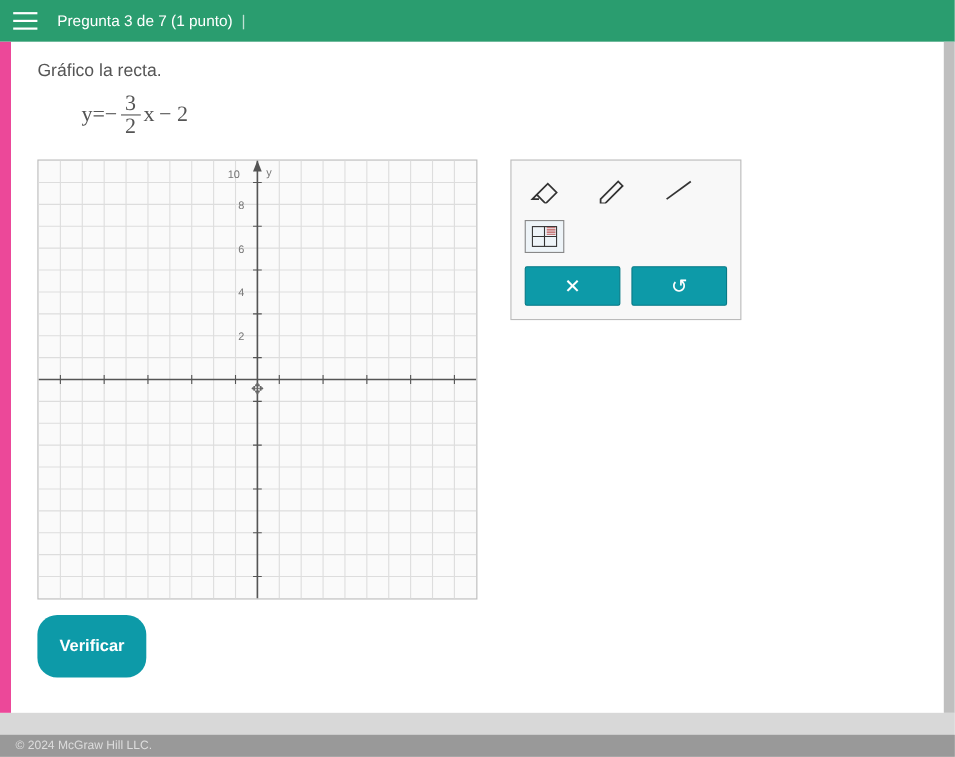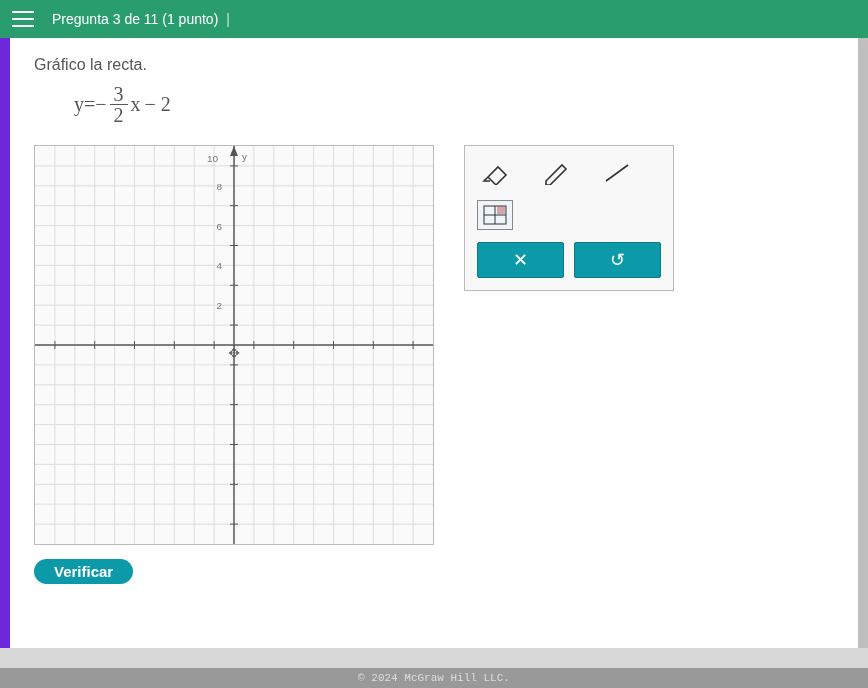--- a/index.html
+++ b/index.html
@@ -2,51 +2,51 @@
 <html><head>
 <meta charset="utf-8">
 <style>
 * { box-sizing: border-box; margin: 0; padding: 0; }
 body { font-family: Arial, sans-serif; background: #d8d8d8; width: 868px; height: 688px; overflow: hidden; }
 .topbar { background: #2a9d6f; color: #fff; height: 38px; display: flex; align-items: center; padding: 0 12px; font-size: 14px; }
 .menu-icon { width: 22px; height: 16px; margin-right: 18px; display: flex; flex-direction: column; justify-content: space-between; }
 .menu-icon span { display: block; height: 2px; background: #fff; width: 100%; }
 .topbar-text { font-weight: 500; }
 .divider { margin: 0 8px; opacity: .7; }
-.content-wrap { background: #fff; margin: 0 0 0 0; padding: 18px 24px 10px 24px; border-left: 10px solid #6d28d9; border-right: 10px solid #bfbfbf; min-height: 610px; position: relative; }
+.content-wrap { background: #fff; margin: 0 0 0 0; padding: 18px 24px 10px 24px; border-left: 10px solid #ec4899; border-right: 10px solid #bfbfbf; min-height: 610px; position: relative; }
 .prompt { color: #555; font-size: 16px; margin-bottom: 10px; }
 .equation { font-family: 'Times New Roman', serif; font-size: 20px; color: #555; margin: 8px 0 20px 40px; display: flex; align-items: center; }
 .frac { display: inline-flex; flex-direction: column; align-items: center; margin: 0 3px; line-height: 1; }
 .frac .num { border-bottom: 1px solid #555; padding: 0 4px; }
 .frac .den { padding: 0 4px; }
 .work-area { display: flex; gap: 30px; align-items: flex-start; }
 .graph-panel { border: 1px solid #bbb; width: 400px; height: 400px; position: relative; background: #fafafa; }
 .graph-panel svg { width: 100%; height: 100%; }
 .tool-panel { border: 1px solid #bbb; background: #f8f8f8; width: 210px; padding: 12px; }
 .tool-row { display: flex; gap: 20px; margin-bottom: 12px; align-items: center; }
 .tool-icon { width: 40px; height: 30px; display: flex; align-items: center; justify-content: center; cursor: pointer; }
 .tool-icon svg { stroke: #333; fill: none; }
 .fill-btn { width: 36px; height: 30px; border: 1px solid #888; background: #eef4f8; display: flex; align-items: center; justify-content: center; cursor: pointer; }
 .action-row { display: flex; gap: 10px; margin-top: 8px; }
 .action-btn { flex: 1; height: 36px; background: #0d9aa8; border: 1px solid #077a86; color: #fff; display: flex; align-items: center; justify-content: center; cursor: pointer; border-radius: 2px; font-size: 18px; }
-.verify-btn { background: #0d9aa8; color: #fff; border: none; border-radius: 18px; padding: 4px 20px; font-size: 15px; font-weight: 600; cursor: pointer; margin-top: 14px; }
-.footer { position: absolute; bottom: 0; right: 0; left: 0; background: #999; color: #ddd; font-size: 11px; text-align: center; padding: 4px 14px; font-family: Liberation Mono, monospace; }
+.verify-btn { background: #0d9aa8; color: #fff; border: none; border-radius: 18px; padding: 20px 20px; font-size: 15px; font-weight: 600; cursor: pointer; margin-top: 14px; }
+.footer { position: absolute; bottom: 0; right: 0; left: 0; background: #999; color: #ddd; font-size: 11px; text-align: left; padding: 4px 14px; }
 .axis-label { font-size: 10px; fill: #777; font-family: Arial; }
 .crosshair { position: absolute; left: 50%; top: 52%; transform: translate(-50%,-50%); font-size: 14px; color: #666; pointer-events: none; }
 </style>
 </head>
 <body>
 
 <div class="topbar">
   <div class="menu-icon">
       <span></span>
       <span></span>
       <span></span>
     </div>
-  <span class="topbar-text">Pregunta 3 de 11 (1 punto)</span>
+  <span class="topbar-text">Pregunta 3 de 7 (1 punto)</span>
   <span class="divider">|</span>
 </div>
 
 <div class="content-wrap">
   <div class="prompt">Gráfico la recta.</div>
 
   <div class="equation">
     <span>y</span>
     <span>=</span>
     <span>−</span>

